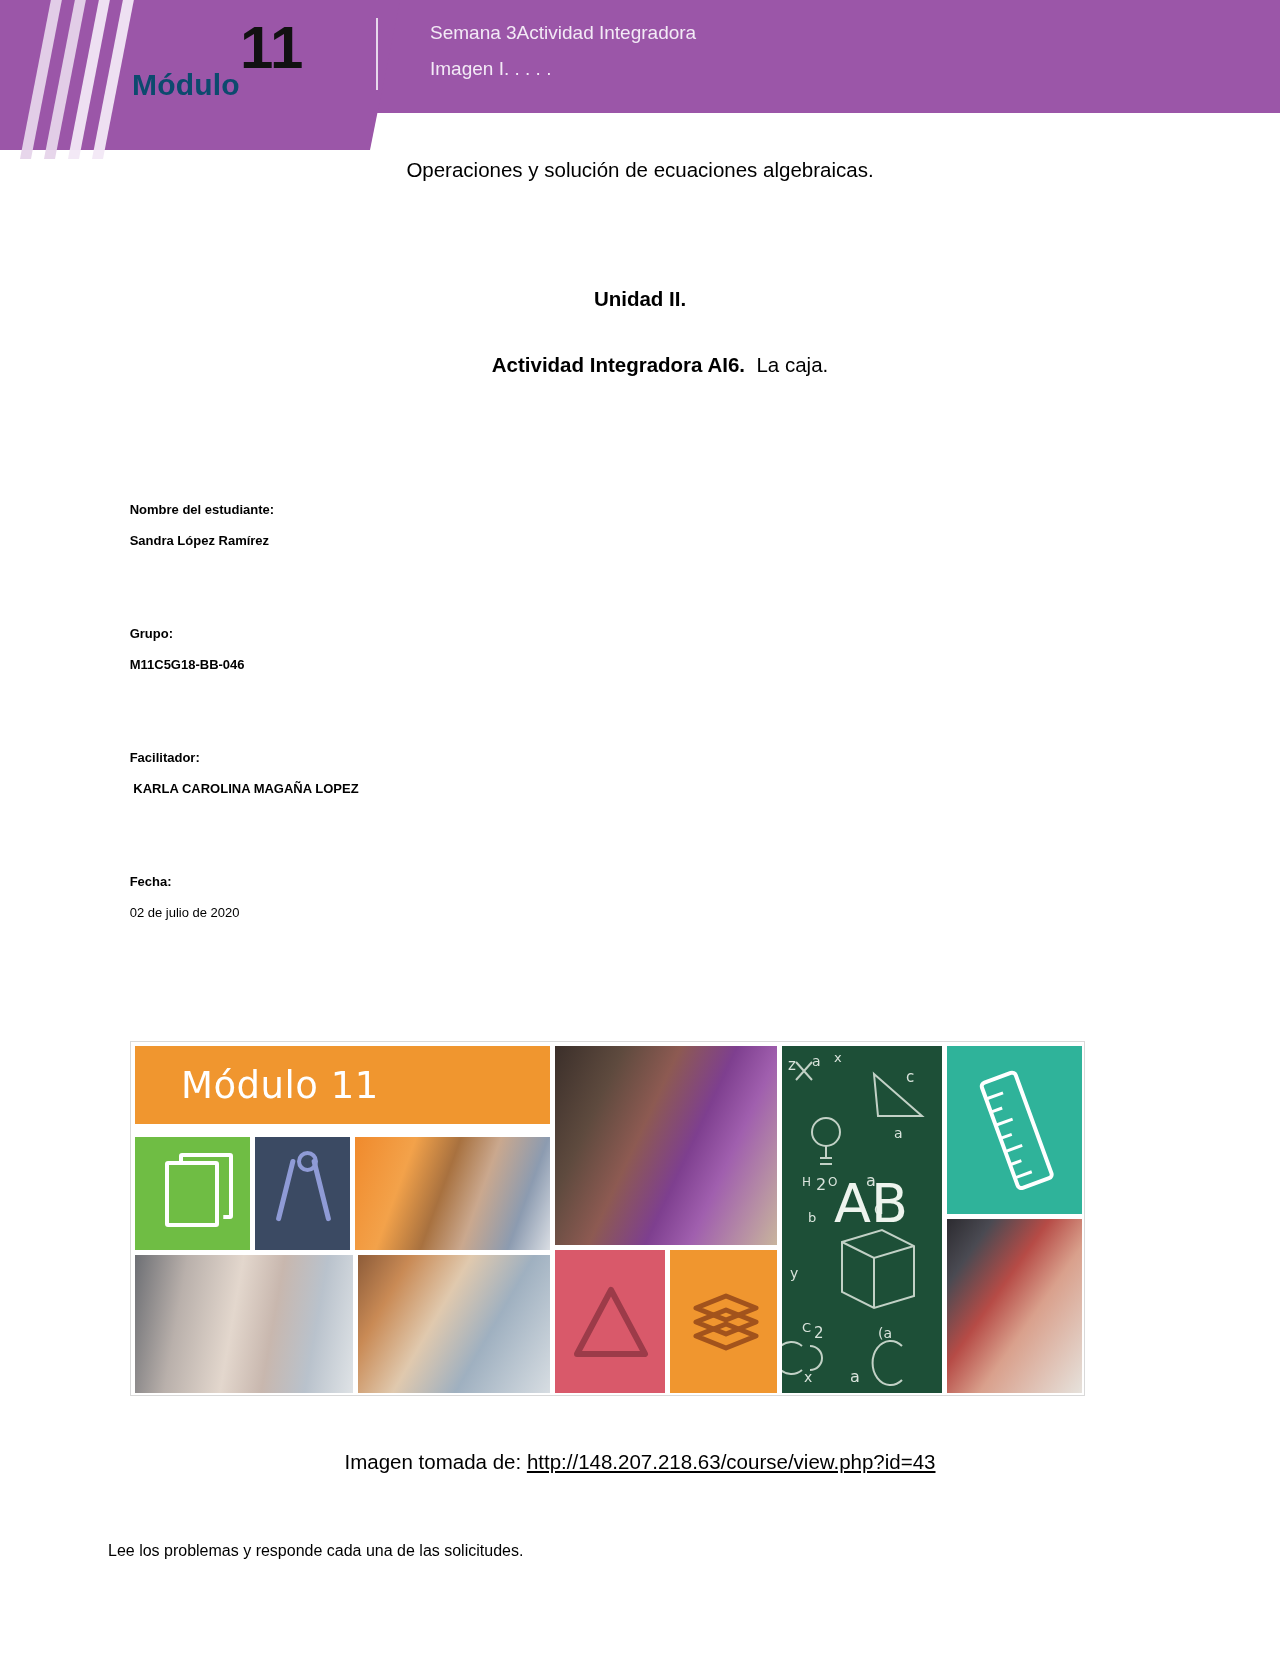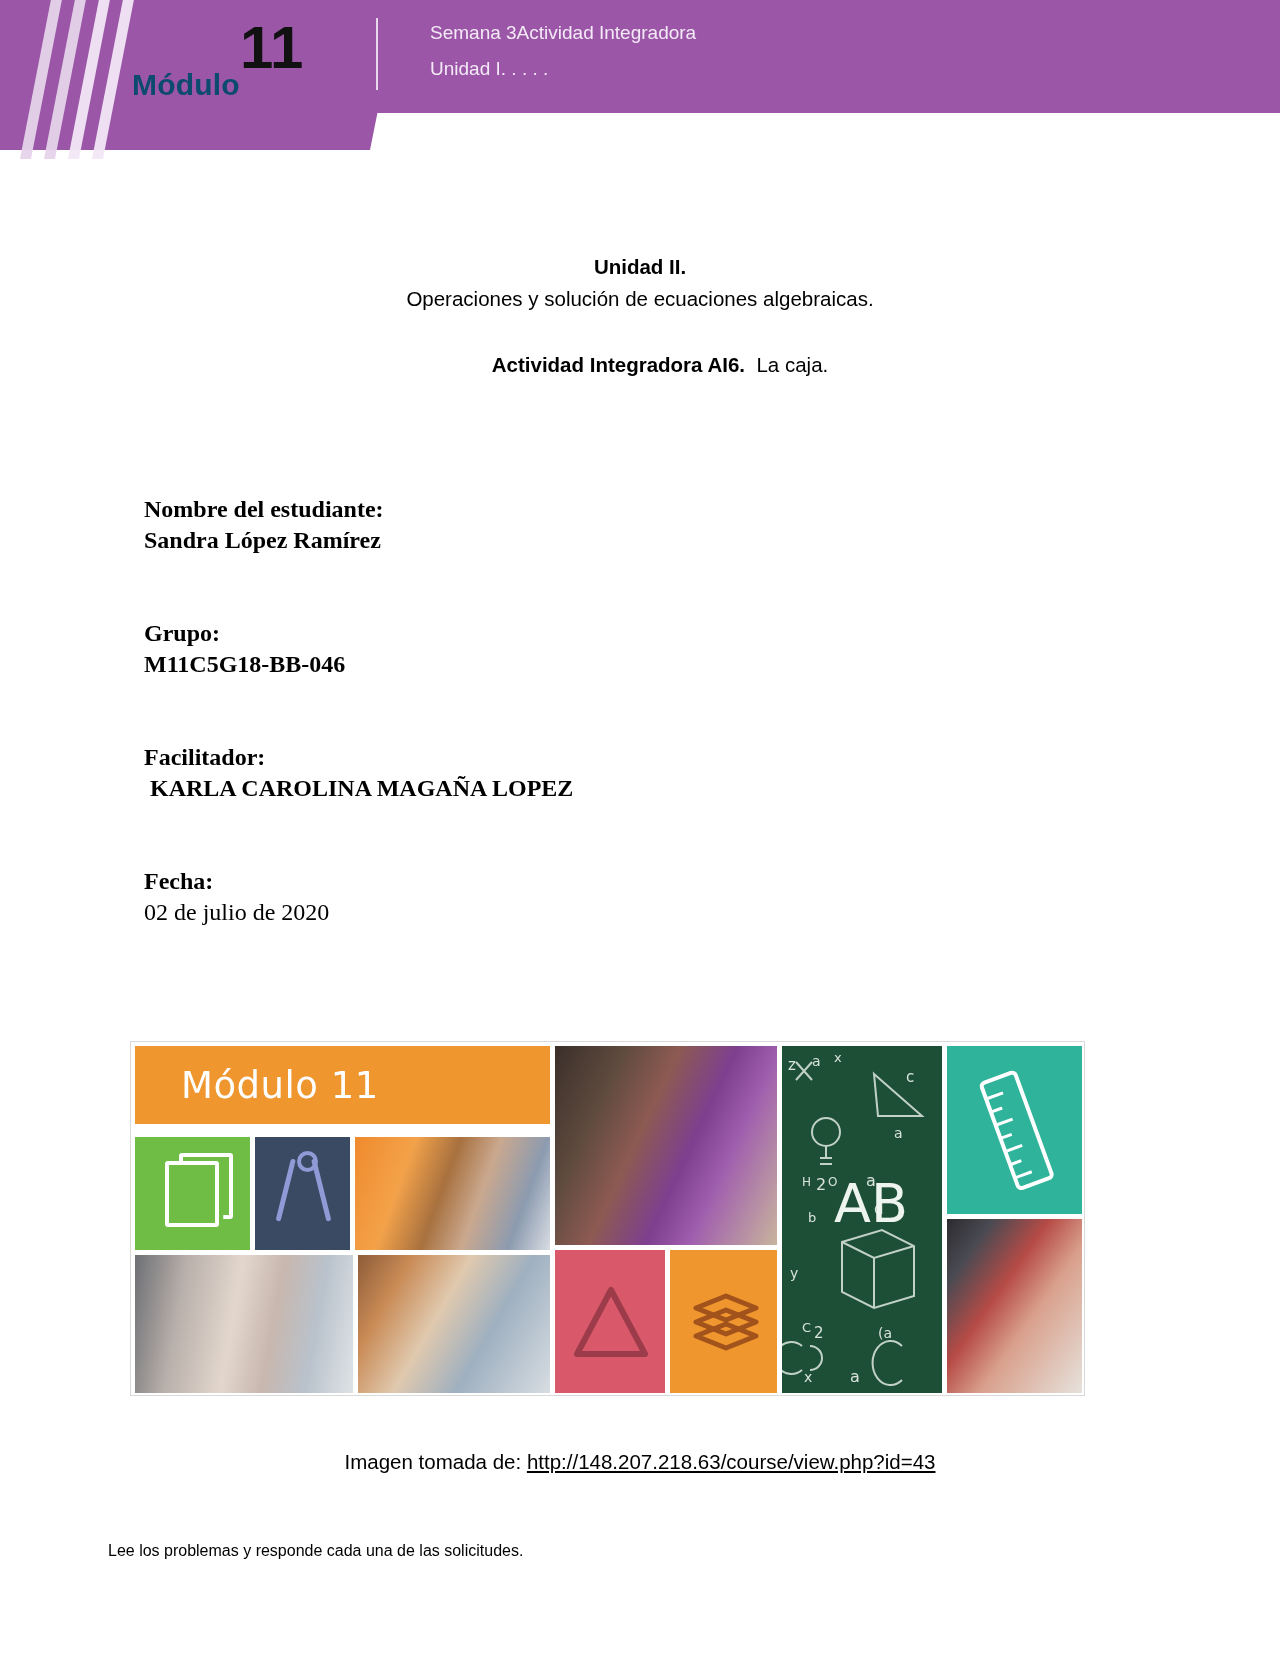--- a/index.html
+++ b/index.html
@@ -119,23 +119,22 @@
   .t-actividad {
     margin-top: 42px;
     font-size: 20.5px;
     padding-left: 40px;
   }
   .t-actividad b { font-weight: bold; }
 
   .meta {
     margin-top: 86px;
     margin-left: 108px;
-    font-size: 24px;
+    font-size: 13px;
     line-height: 31px;
-    font-family: Liberation Serif, serif;
   }
   .meta div { white-space: pre; }
   .meta b { font-weight: bold; }
 
   
   .collage-wrap {
     margin-top: 82px;
     margin-left: 130px;
     width: 955px;
     height: 355px;
@@ -260,27 +259,27 @@
   <div class="header-slashes">
     <div class="slash s1"></div>
     <div class="slash s2"></div>
     <div class="slash s3"></div>
     <div class="slash s4"></div>
   </div>
   <div class="modulo-word">Módulo</div>
   <div class="modulo-num">11</div>
   <div class="header-divider"></div>
   <div class="header-line1">Semana 3Actividad Integradora</div>
-  <div class="header-line2">Unidad I. . . . .</div>
+  <div class="header-line2">Imagen I. . . . .</div>
 </div>
 
 <div class="doc">
 
+  <div class="center t-oper">Operaciones y solución de ecuaciones algebraicas.</div>
   <div class="center t-unidad">Unidad II.</div>
-  <div class="center t-oper">Operaciones y solución de ecuaciones algebraicas.</div>
 
   <div class="center t-actividad">
     <b>Actividad Integradora AI6.</b>&nbsp;
     <span>La caja.</span>
   </div>
 
   <div class="meta">
     <div>
       <b>Nombre del estudiante:</b>
       <b>Sandra López Ramírez</b>

